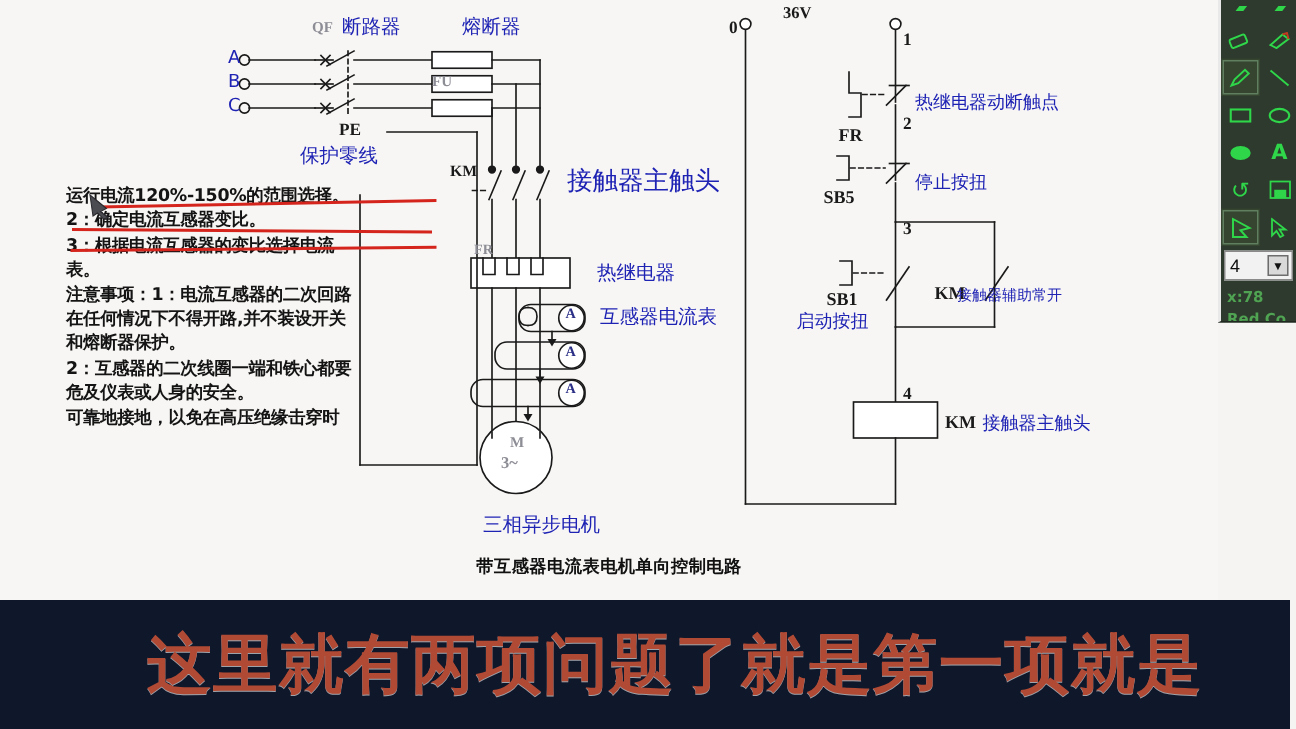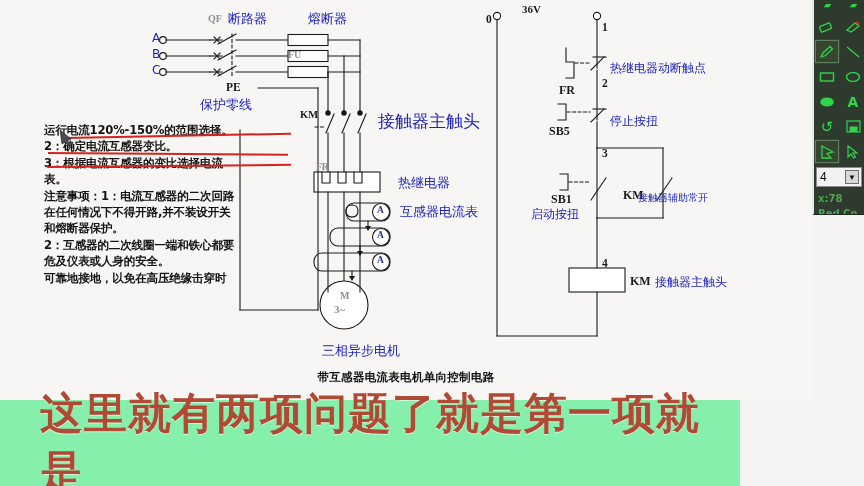--- a/index.html
+++ b/index.html
@@ -64,22 +64,22 @@
     text-align:center;
     color:#111;
     font-weight:bold;
     font-family:"DejaVu Sans", sans-serif;
     font-size:11.5px;
     letter-spacing:0.3px;
   }
 
   
   .subtitle-bar {
-    position:absolute; left:0; top:400px; width:740px; height:86px;
-    background:#86efac;
+    position:absolute; left:0; top:400px; width:860px; height:86px;
+    background:#0f172a;
     display:flex; align-items:center; justify-content:center;padding-left:40px;
   }
   .subtitle {
     color:#b04a34;
     font-family:"DejaVu Sans", sans-serif;
     font-weight:bold;
     font-size:43px;
     letter-spacing:1px;
     text-shadow:0 1px 0 rgba(255,255,255,.6);
   }

